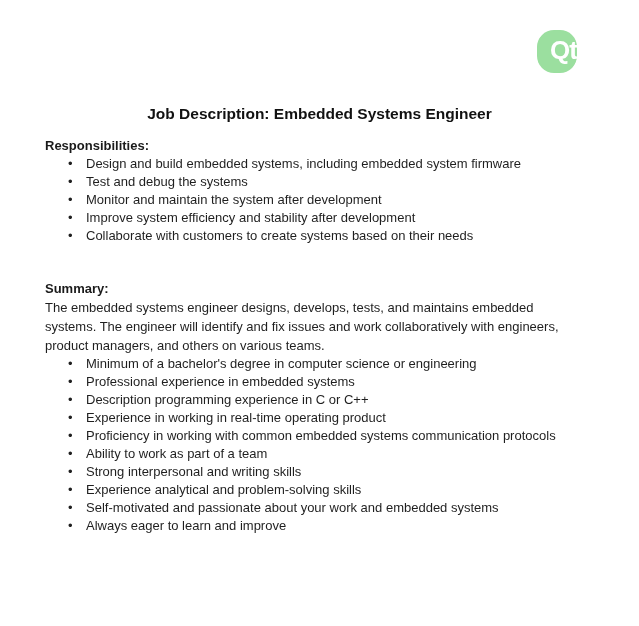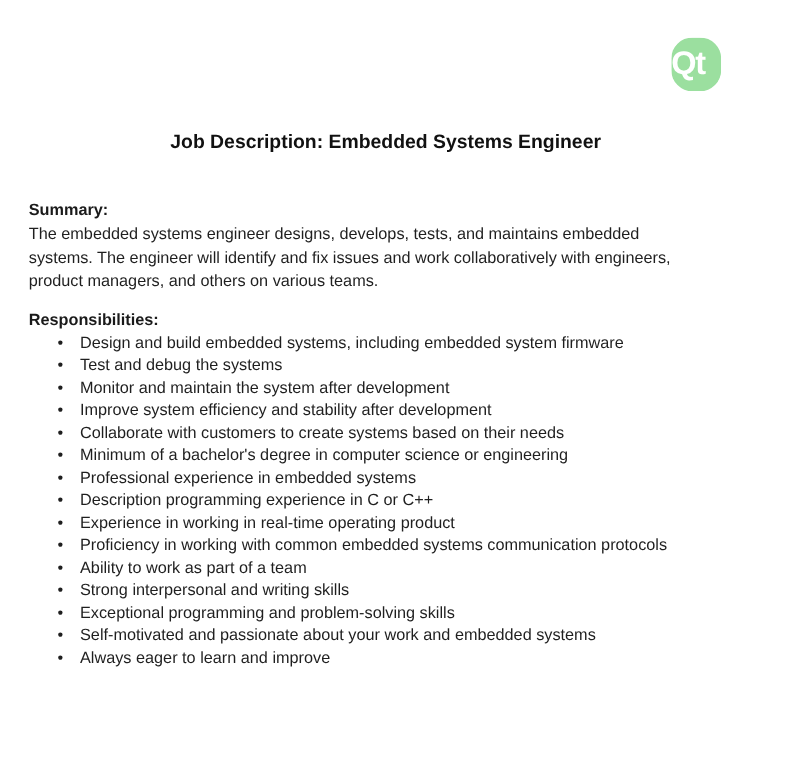--- a/index.html
+++ b/index.html
@@ -18,32 +18,32 @@
   .qt-logo {
     position: absolute;
     top: 30px;
     right: 62px;
     width: 40px;
     height: 43px;
     background: #9BDF9F;
     clip-path: polygon(22% 0, 100% 0, 100% 70%, 85% 100%, 0 100%, 0 24%);
     display: flex;
     align-items: center;
-    justify-content: flex-start;
+    justify-content: flex-end;
     border-radius: 17px;
   }
   .qt-logo span {
     color: #ffffff;
     font-weight: bold;
     font-size: 26px;
     letter-spacing: -1px;
     padding-bottom: 3px;
   }
   .content {
-    padding: 104px 45px 0 23px;
+    padding: 104px 45px 0 45px;
   }
   .doc-title {
     margin: 0;
     text-align: center;
     font-size: 15.5px;
     line-height: 20px;
     font-weight: bold;
     color: #111111;
   }
   h2.sec-heading {
@@ -91,47 +91,47 @@
 
 <div class="qt-logo">
   <span>Qt</span>
 </div>
 
 <div class="content">
 
   <h1 class="doc-title">Job Description: Embedded Systems Engineer</h1>
 
   <section>
-    <h2 class="sec-heading first">Summary:</h2>
-    <div class="para">
-        <div>The embedded systems engineer designs, develops, tests, and maintains embedded</div>
-        <div>systems. The engineer will identify and fix issues and work collaboratively with engineers,</div>
-        <div>product managers, and others on various teams.</div>
-      </div>
-  </section>
-
-  <section>
     <h2 class="sec-heading gap">Responsibilities:</h2>
     <ul class="bullets">
         <li>Design and build embedded systems, including embedded system firmware</li>
         <li>Test and debug the systems</li>
         <li>Monitor and maintain the system after development</li>
         <li>Improve system efficiency and stability after development</li>
         <li>Collaborate with customers to create systems based on their needs</li>
       </ul>
   </section>
 
   <section>
+    <h2 class="sec-heading first">Summary:</h2>
+    <div class="para">
+        <div>The embedded systems engineer designs, develops, tests, and maintains embedded</div>
+        <div>systems. The engineer will identify and fix issues and work collaboratively with engineers,</div>
+        <div>product managers, and others on various teams.</div>
+      </div>
+  </section>
+
+  <section>
     <ul class="bullets">
         <li>Minimum of a bachelor's degree in computer science or engineering</li>
         <li>Professional experience in embedded systems</li>
         <li>Description programming experience in C or C++</li>
         <li>Experience in working in real-time operating product</li>
         <li>Proficiency in working with common embedded systems communication protocols</li>
         <li>Ability to work as part of a team</li>
         <li>Strong interpersonal and writing skills</li>
-        <li>Exceptional programming and problem-solving skills</li>
+        <li>Experience analytical and problem-solving skills</li>
         <li>Self-motivated and passionate about your work and embedded systems</li>
         <li>Always eager to learn and improve</li>
       </ul>
   </section>
 
 </div>
 
 </body></html>

